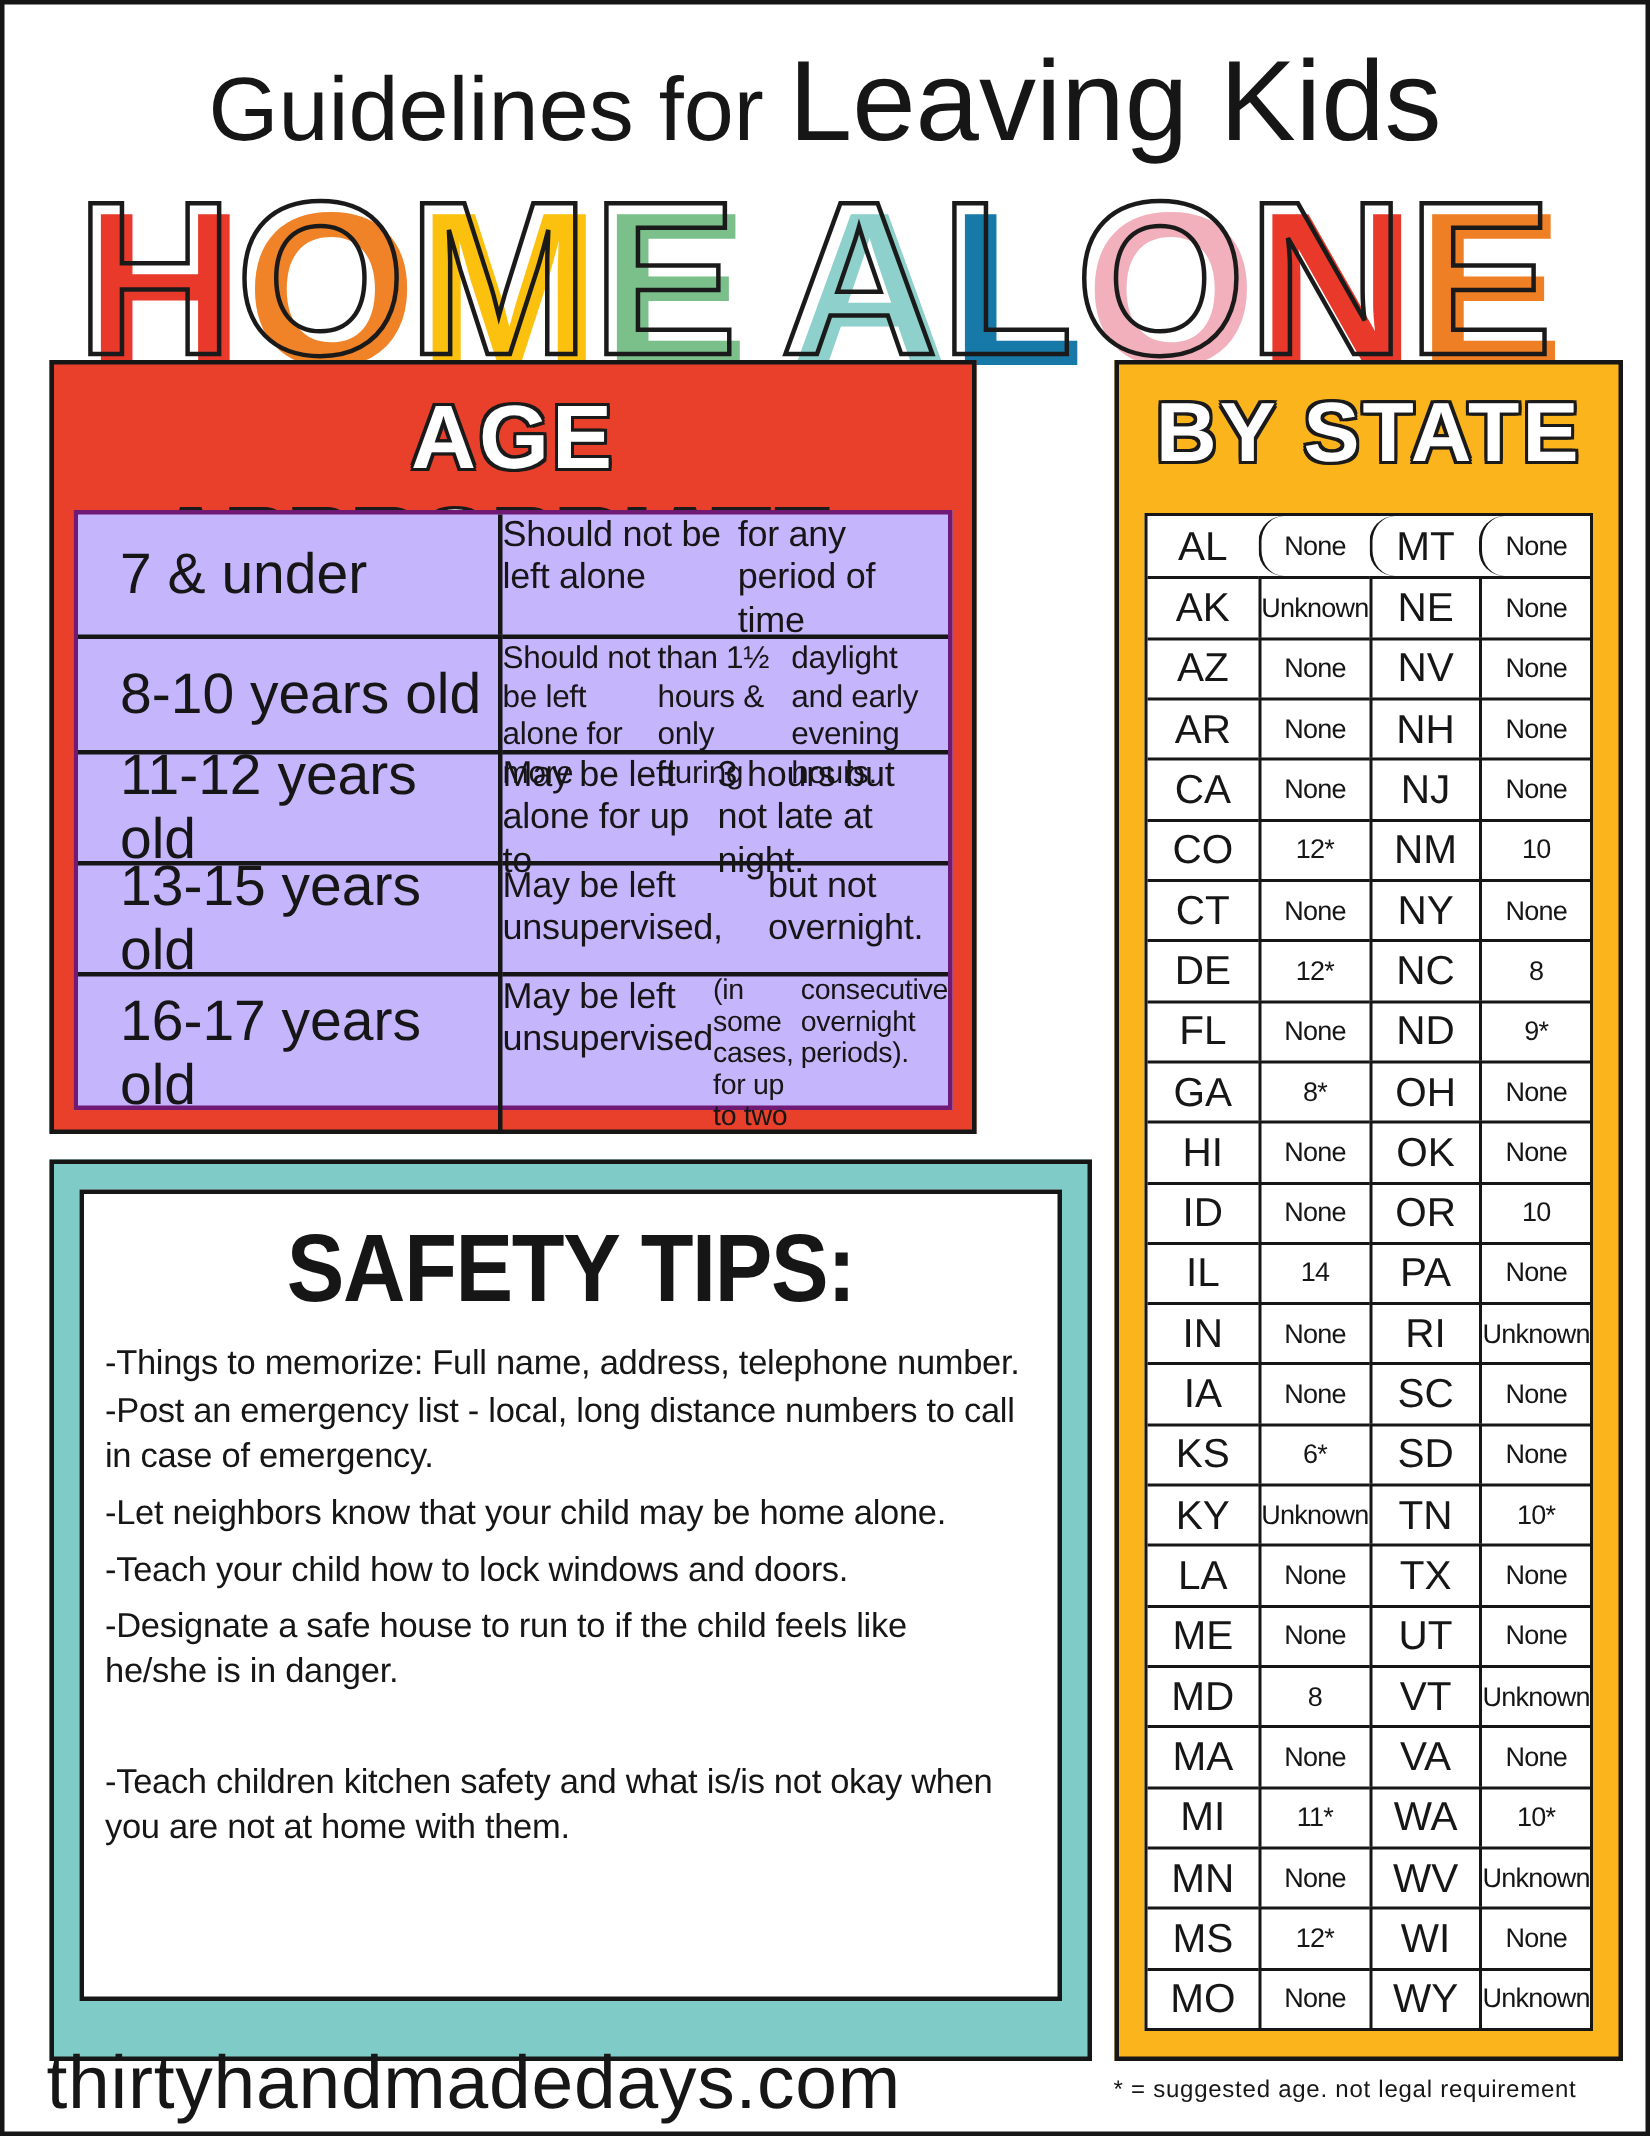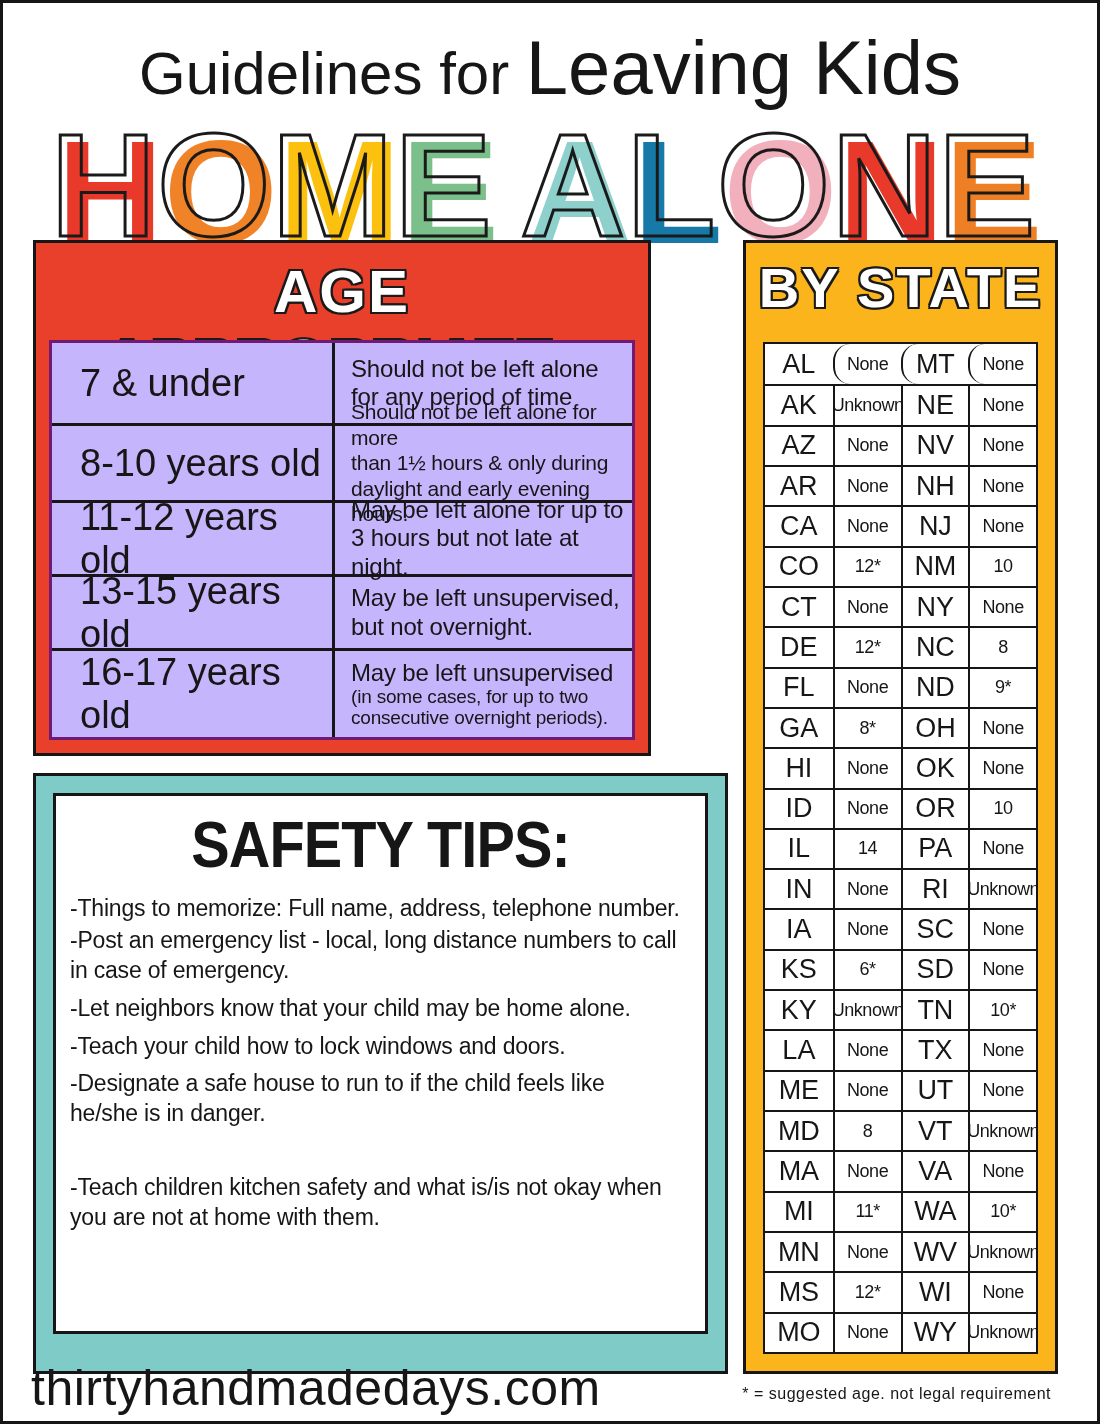--- a/index.html
+++ b/index.html
@@ -27,39 +27,39 @@
   .age-box{position:absolute;left:30px;top:237px;width:618px;height:516px;
     box-sizing:border-box;border:3px solid #161616;}
   .age-title{font-size:60px;letter-spacing:2px;margin:14px 0 0;}
   .age-table{position:absolute;left:13px;right:13px;top:97px;bottom:13px;background:#c4b5fd;
     border:3px solid #701a75;display:grid;grid-template-columns:48.8% 51.2%;
     grid-template-rows:80px 77px 74px 74px 1fr;}
   .cell{box-sizing:border-box;border-top:3px solid #161616;min-width:0;}
   .age-table .cell:nth-child(-n+2){border-top:none;}
   .c-age{border-right:3px solid #161616;display:flex;align-items:center;
     padding-left:28px;font-size:38px;}
-  .c-note{display:flex;flex-direction:column;justify-content:center;
-    padding-left:16px;font-size:24px;line-height:1.18;letter-spacing:-0.2px;}
+  .c-note{display:flex;flex-direction:row;justify-content:center;
+    padding-left:0;font-size:24px;line-height:1.18;letter-spacing:-0.2px;}
   .c-note.small{font-size:21px;line-height:1.22;}
   .c-note .sline{font-size:19px;line-height:1.1;}
 
   
   .safety-box{position:absolute;left:30px;top:770px;width:695px;height:601px;
     box-sizing:border-box;border:3px solid #161616;}
   .safety-inner{position:absolute;left:17px;right:17px;top:17px;bottom:37px;background:#fff;
     border:3px solid #161616;box-sizing:border-box;padding:4px 14px 0 14px;}
   .safety-title{font-size:64px;font-weight:700;text-align:center;margin:8px 0 12px;
     letter-spacing:-1px;transform:scaleX(.9);transform-origin:center;}
   .tip{font-size:23px;line-height:1.3;letter-spacing:-0.2px;white-space:pre-line;}
   .tip:nth-child(2){margin-top:2px;}
   .tip:nth-child(3),.tip:nth-child(4),.tip:nth-child(5){margin-top:8px;}
   .tip:nth-child(6),.tip:nth-child(7),.tip:nth-child(8){margin-top:44px;}
 
   
-  .state-box{position:absolute;left:740px;top:237px;width:315px;height:1134px;
+  .state-box{position:absolute;left:740px;top:237px;width:339px;height:1134px;
     box-sizing:border-box;border:3px solid #161616;}
   .state-title{font-size:56px;letter-spacing:2px;margin:12px 0 0;}
   .state-table{position:absolute;left:17px;right:17px;top:99px;bottom:17px;background:#fff;
     border:2px solid #161616;display:grid;grid-template-columns:1fr 1fr 1fr 1fr;
     grid-template-rows:repeat(25,1fr);}
   .s-cell{box-sizing:border-box;border-top:2px solid #161616;display:flex;
     align-items:center;justify-content:center;min-width:0;overflow:hidden;}
   .state-table .s-cell:nth-child(-n+4){border-top:none;border-radius:17px;}
   .state-table .s-cell:not(:nth-child(4n+1)){border-left:2px solid #161616;}
   .s-st{font-size:27px;}

